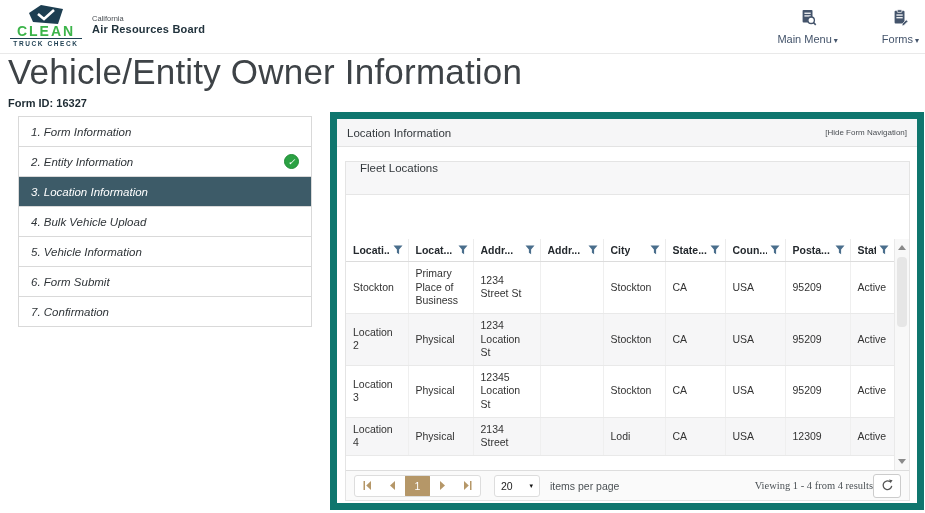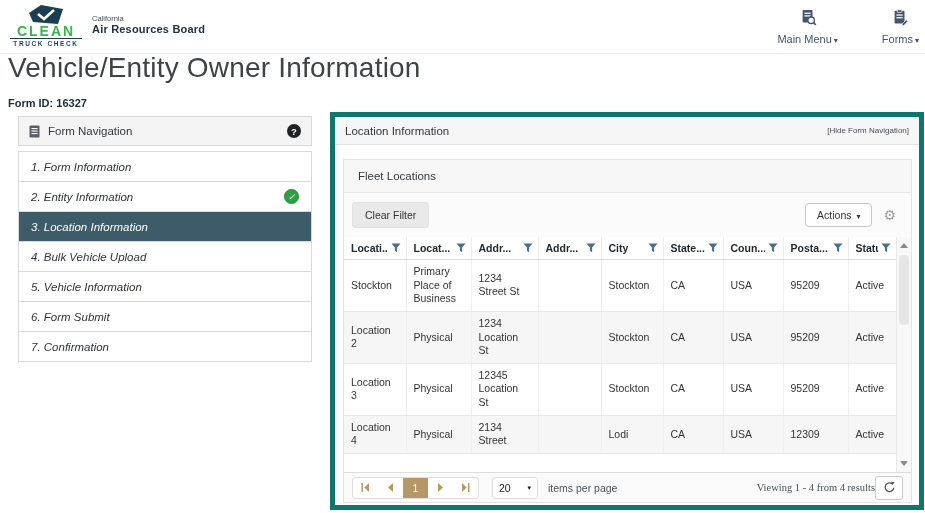--- a/index.html
+++ b/index.html
@@ -19,49 +19,49 @@
   .agency-top { font-size:7.5px; color:#4a4f54; }
   .agency-name { font-size:11px; font-weight:bold; color:#22333d; letter-spacing:0.2px; }
 
   .top-menu { position:absolute; right:6px; top:9px; display:flex; gap:44px; }
   .menu-item { color:#44546b; text-align:center; cursor:pointer; }
   .menu-item svg { display:block; margin:0 auto 2px; }
   .menu-label { font-size:11px; }
   .menu-caret { font-size:8px; margin-left:2px; }
 
   
-  .page-title { position:absolute; left:8px; top:52px; font-size:28px; font-weight:500;
+  .page-title { position:absolute; left:8px; top:52px; font-size:35px; font-weight:500;
     color:#3e4347; letter-spacing:0.2px; }
   .form-id { position:absolute; left:8px; top:97px; font-size:11px; font-weight:bold; color:#1d2b33; }
 
   
   .sidebar { position:absolute; left:18px; top:116px; width:294px; }
   .sidebar-header { height:30px; background:#f4f4f5; border:1px solid #d9d9d9;
     display:flex; align-items:center; padding:0 10px; font-size:11.5px; color:#33383c; margin-bottom:5px; }
   .file-icon { margin-right:8px; }
   .help-badge { margin-left:auto; width:14px; height:14px; border-radius:50%; background:#1e2224;
     color:#fff; font-size:9.5px; font-weight:bold; display:flex; align-items:center; justify-content:center; }
   .sidebar-list { border:1px solid #d9d9d9; border-bottom:none; }
   .nav-item { height:30px; background:#fff; border-bottom:1px solid #d9d9d9;
     display:flex; align-items:center; padding:0 12px; font-size:11.5px; color:#2f3438; cursor:pointer;font-style:italic; }
   .nav-item.selected { background:#3d5b68; color:#fff; }
   .check-badge { margin-left:auto; width:15px; height:15px; border-radius:50%;
     background:#2ba143; border:1px solid #1f8d36; color:#fff; font-size:9px;
     display:flex; align-items:center; justify-content:center; }
 
   
   .panel { position:absolute; left:330px; top:112px; width:594px; height:398px;
-    border:5px solid #0f766e; background:#fff; }
+    border:7px solid #0f766e; background:#fff; }
   .panel-header { height:28px; background:#f6f6f7; border-bottom:1px solid #e3e3e3;
     display:flex; align-items:center; padding:0 10px; font-size:11.5px; color:#33383c; }
   .hide-link { margin-left:auto; font-size:8px; color:#4b4f54; cursor:pointer; }
 
   .card { position:absolute; left:8px; top:42px; right:7px; bottom:2px; border:1px solid #e4e4e4; background:#fff; }
   .card-header { height:33px; background:#f7f7f8; border-bottom:1px solid #e6e6e6;
-    display:flex; align-items:center; padding:0 14px; font-size:11.5px; color:#33383c; }
+    display:flex; align-items:flex-start; padding:0 14px; font-size:11.5px; color:#33383c; }
   .toolbar { height:44px; background:#fbfbfb; display:flex; align-items:center; padding:0 8px; }
   .btn-clear { background:#e9e9ea; border:1px solid #e2e2e2; border-radius:3px;
     font-size:10.5px; color:#333; padding:6px 12px; cursor:pointer; font-family:inherit; }
   .btn-actions { margin-left:auto; background:#fff; border:1px solid #c7c7c7; border-radius:4px;
     font-size:10.5px; color:#333; padding:5px 11px; cursor:pointer; font-family:inherit; }
   .btn-actions .menu-caret { font-size:8px; color:#333; }
   .gear { font-size:14px; color:#9b9b9b; margin:0 7px 0 11px; cursor:pointer; line-height:1; }
 
   
   .table-wrap { position:absolute; top:77px; left:0; right:0; bottom:30px; display:flex; }
@@ -145,30 +145,20 @@
         </svg>
         <span class="menu-label">Forms</span><span class="menu-caret">▾</span>
       </div>
     </div>
   </div>
 
   <div class="page-title">Vehicle/Entity Owner Information</div>
   <div class="form-id">Form ID: 16327</div>
 
   <div class="sidebar">
-    <div class="sidebar-header">
-      <svg class="file-icon" width="11" height="13" viewBox="0 0 11 13">
-        <rect x="0.5" y="0.5" width="10" height="12" rx="1" fill="#5b6066"></rect>
-        <rect x="2.5" y="3" width="6" height="1.1" fill="#fff"></rect>
-        <rect x="2.5" y="5.5" width="6" height="1.1" fill="#fff"></rect>
-        <rect x="2.5" y="8" width="6" height="1.1" fill="#fff"></rect>
-      </svg>
-      <span>Form Navigation</span>
-      <span class="help-badge">?</span>
-    </div>
     <div class="sidebar-list">
       <div class="nav-item">
         <span>1. Form Information</span>
       </div>
       <div class="nav-item">
         <span>2. Entity Information</span>
         <span class="check-badge">✓</span>
       </div>
       <div class="nav-item selected">
         <span>3. Location Information</span>
@@ -192,25 +182,20 @@
     <div class="panel-header">
       <span>Location Information</span>
       <span class="hide-link">[Hide Form Navigation]</span>
     </div>
 
     <div class="card">
       <div class="card-header">
         <span>Fleet Locations</span>
       </div>
 
-      <div class="toolbar">
-        <button class="btn-clear">Clear Filter</button>
-        <button class="btn-actions"><span>Actions</span> <span class="menu-caret">▾</span></button>
-        <span class="gear">⚙</span>
-      </div>
 
       <div class="table-wrap">
         <div class="table-scroll">
           <table>
             <colgroup>
               <col style="width:62px">
                 <col style="width:65px">
                 <col style="width:67px">
               <col style="width:63px">
                 <col style="width:62px">

